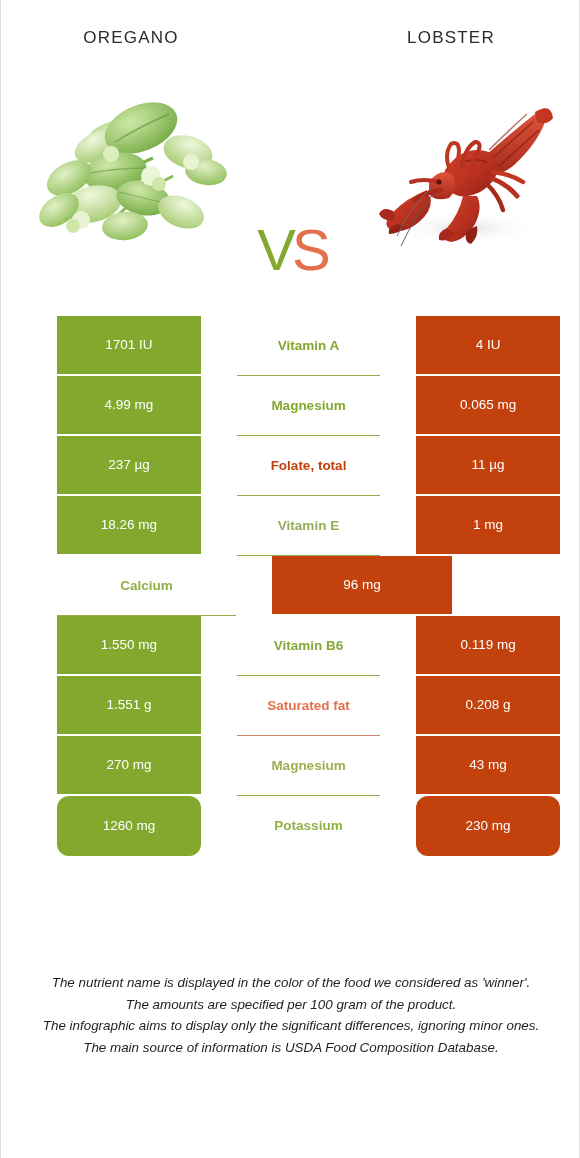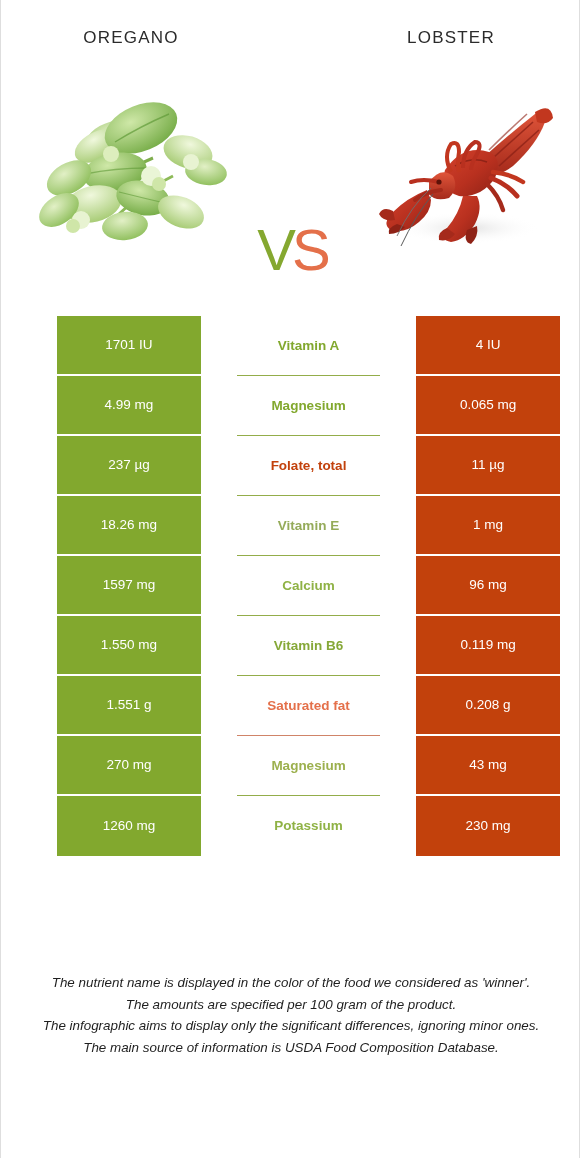--- a/index.html
+++ b/index.html
@@ -118,21 +118,21 @@
     width: 100%;
     height: 100%;
     display: flex;
     align-items: center;
     justify-content: center;
     border-bottom: 1px solid #93ad4a;
   }
   .row.sat .mid-inner { border-bottom-color: #d08468; }
   .row:last-child .mid-inner { border-bottom-color: #ffffff; }
   .row:last-child .cell.left,
-  .row:last-child .cell.right { border-bottom: none; }
+  .row:last-child .cell.right { border-bottom: none; border-radius: 12px; }
 
   
   .footnote {
     position: absolute;
     left: 38px;
     top: 972px;
     width: 504px;
     text-align: center;
     font-size: 13.4px;
     line-height: 21.5px;
@@ -297,21 +297,20 @@
 
     <div class="row">
       <div class="cell left">18.26 mg</div>
       <div class="cell mid">
         <div class="mid-inner" style="color:#95ab5a">Vitamin E</div>
       </div>
       <div class="cell right">1 mg</div>
     </div>
 
     <div class="row">
-      <div class="cell left">1597 mg</div>
       <div class="cell mid">
         <div class="mid-inner" style="color:#8fb245">Calcium</div>
       </div>
       <div class="cell right">96 mg</div>
     </div>
 
     <div class="row">
       <div class="cell left">1.550 mg</div>
       <div class="cell mid">
         <div class="mid-inner" style="color:#86a838">Vitamin B6</div>

